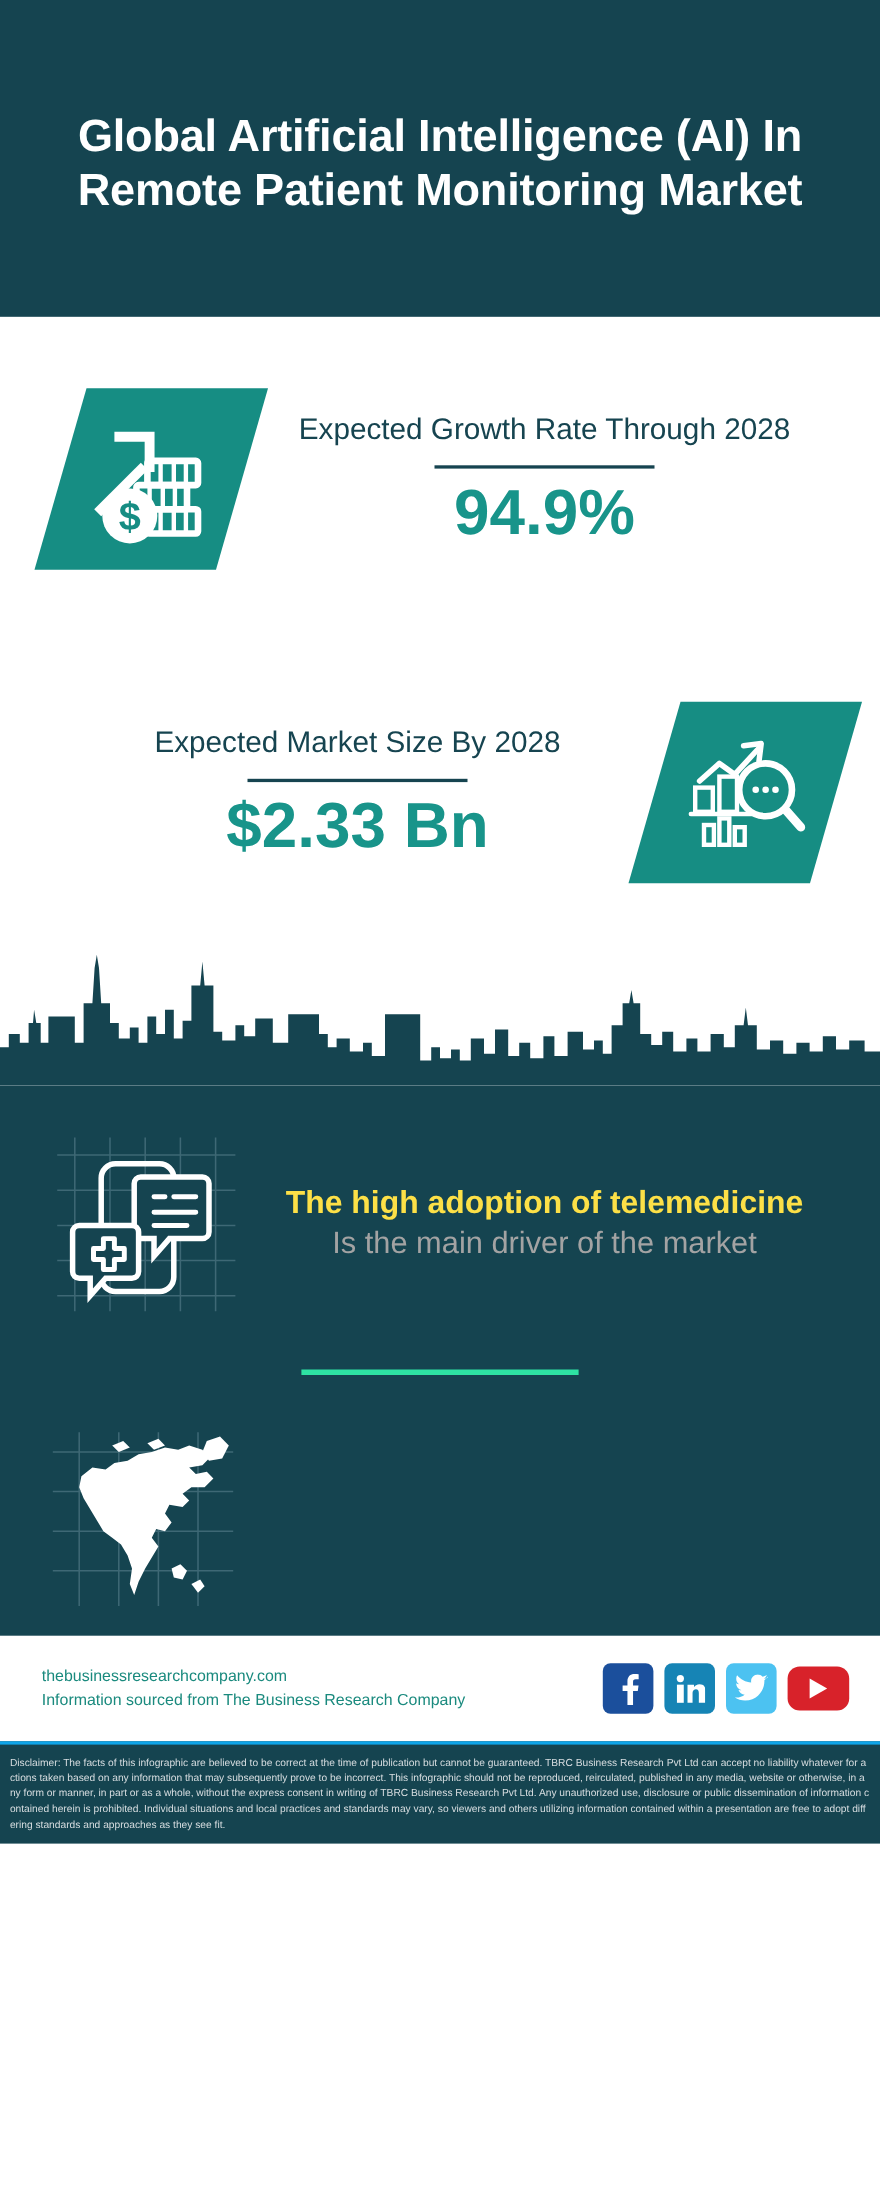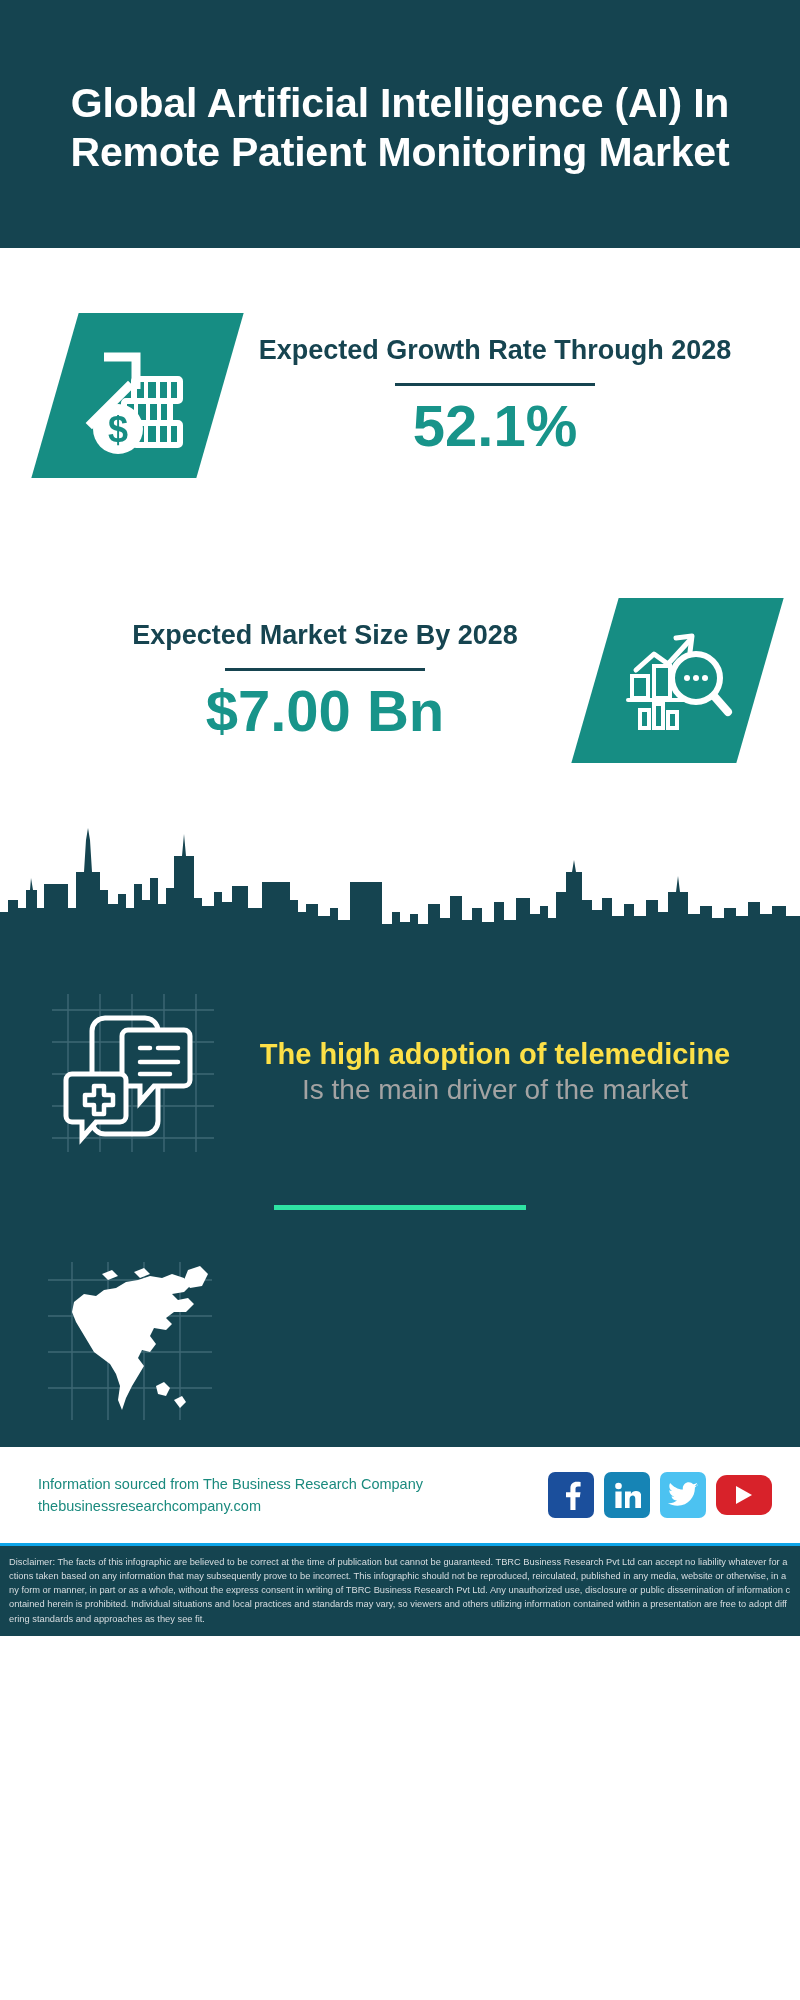--- a/index.html
+++ b/index.html
@@ -7,21 +7,21 @@
   body {
     width:800px; height:2000px;
     background:#ffffff;
     font-family:"Liberation Sans", sans-serif;
     overflow:hidden;
     position:relative;
   }
 
   
   .header{
-    width:800px; height:248px;
+    width:800px; height:288px;
     background:#154450;
     display:flex; align-items:center; justify-content:center;
     padding:8px 60px 0 60px;
   }
   .header-title{
     color:#ffffff;
     font-size:41px;
     line-height:1.20;
     font-weight:bold;
     text-align:center;
@@ -43,21 +43,21 @@
     flex:0 0 165px;
     position:relative;
     display:flex; align-items:center; justify-content:center;
   }
   .para-skew{ transform:skewX(-16deg); }
   .para-inner{ transform:skewX(16deg); display:flex; align-items:center; justify-content:center; width:100%; height:100%; }
 
   .stat-text{ flex:1; display:flex; flex-direction:column; align-items:center; }
   .stat-label{
     color:#164450;
-    font-size:27px; font-weight:bold; line-height:1.32;
+    font-size:27px; font-weight:normal; line-height:1.32;
   }
   .stat-divider{
     width:200px; height:3px; background:#164450;
     margin:14px 0 8px 0;
   }
   .stat-value{
     color:#18948a;
     font-size:58px; font-weight:bold; line-height:1.1;
     text-align:center;
   }
@@ -170,31 +170,31 @@
 
         <circle cx="40" cy="92" r="25" fill="#ffffff"></circle>
         <text x="40" y="105" font-family="Liberation Sans, sans-serif" font-size="36" font-weight="bold" fill="#168d83" text-anchor="middle">$</text>
       </svg>
     </div>
   </div>
 
   <div class="stat-text">
     <div class="stat-label">Expected Growth Rate Through 2028</div>
     <div class="stat-divider"></div>
-    <div class="stat-value">52.1%</div>
+    <div class="stat-value">94.9%</div>
   </div>
 
 </div>
 
 <div class="stat-row stat-row-2">
 
   <div class="stat-text">
     <div class="stat-label">Expected Market Size By 2028</div>
     <div class="stat-divider"></div>
-    <div class="stat-value">$7.00 Bn</div>
+    <div class="stat-value">$2.33 Bn</div>
   </div>
 
   <div class="para-icon para-skew">
     <div class="para-inner">
       <svg width="120" height="118" viewBox="0 0 120 118" fill="none" aria-hidden="true">
 
         <path d="M18 48 L36 32 L50 42 L72 18" stroke="#ffffff" stroke-width="5" fill="none" stroke-linecap="round" stroke-linejoin="round"></path>
         <path d="M58 16 L74 14 L72 30" stroke="#ffffff" stroke-width="5" fill="none" stroke-linecap="round" stroke-linejoin="round"></path>
 
         <rect x="14" y="54" width="16" height="22" stroke="#ffffff" stroke-width="4" fill="none"></rect>
@@ -308,22 +308,22 @@
       </svg>
     </div>
 
   </div>
 
 </div>
 
 <div class="footer">
 
   <div class="footer-text">
+    <span class="footer-line">thebusinessresearchcompany.com</span>
     <span class="footer-line">Information sourced from The Business Research Company</span>
-    <span class="footer-line">thebusinessresearchcompany.com</span>
   </div>
 
   <div class="socials">
 
     <div class="soc" style="background:#1b4f9c;">
       <svg width="26" height="30" viewBox="0 0 26 30" aria-hidden="true">
         <path fill="#ffffff" d="M17.5 30V17.2h4.3l.7-5H17.5V9c0-1.5.4-2.5 2.5-2.5h2.6V2c-.5-.07-2-.22-3.8-.22-3.8 0-6.4 2.3-6.4 6.6v3.8H8v5h4.4V30z"></path>
       </svg>
     </div>
 

